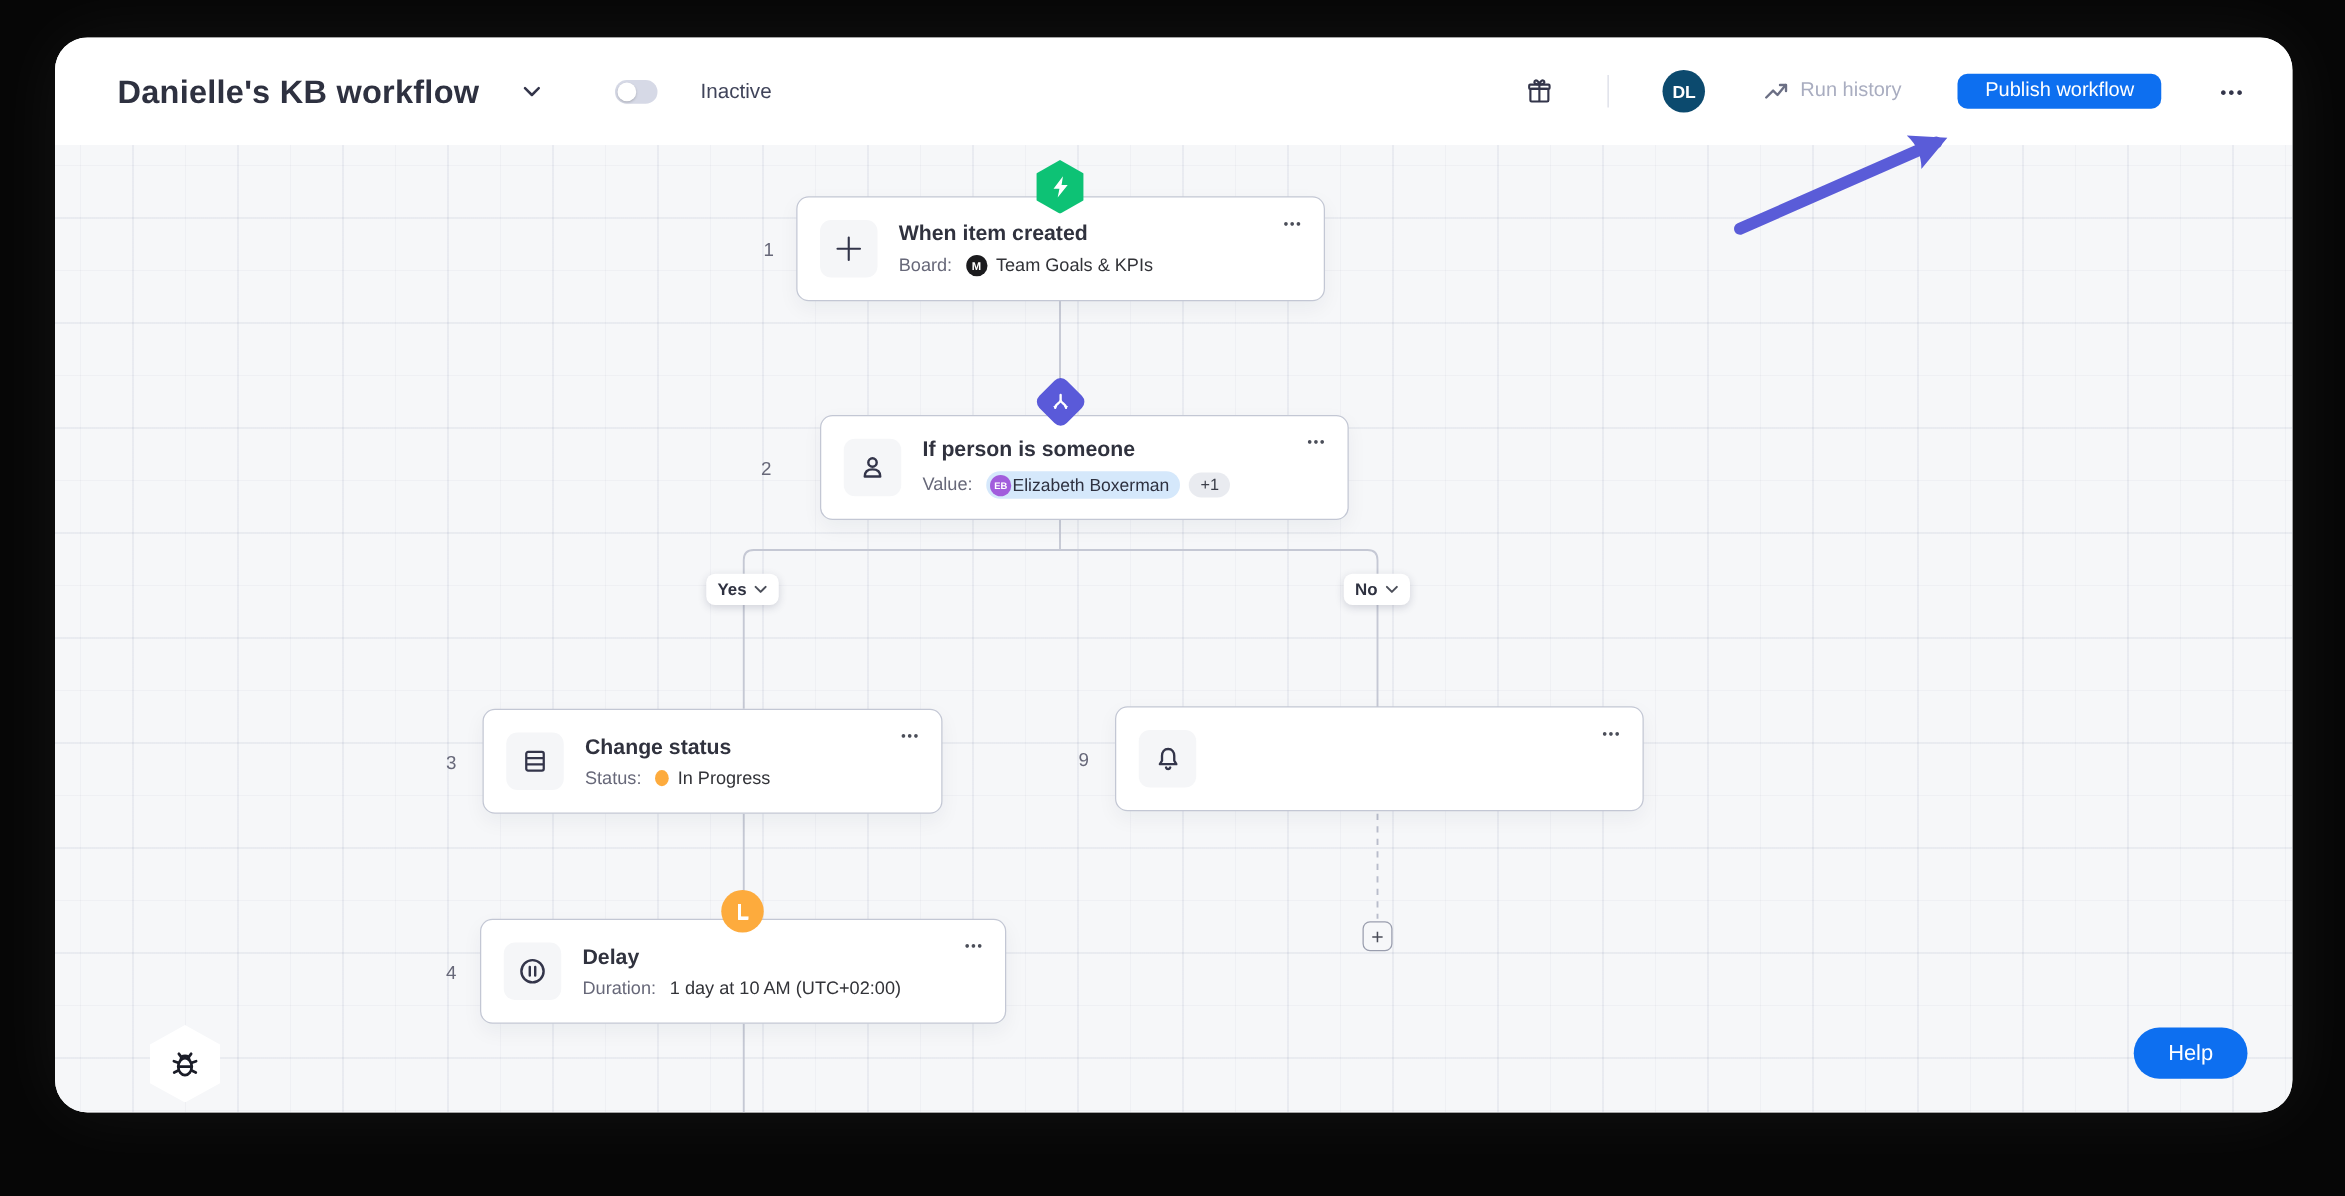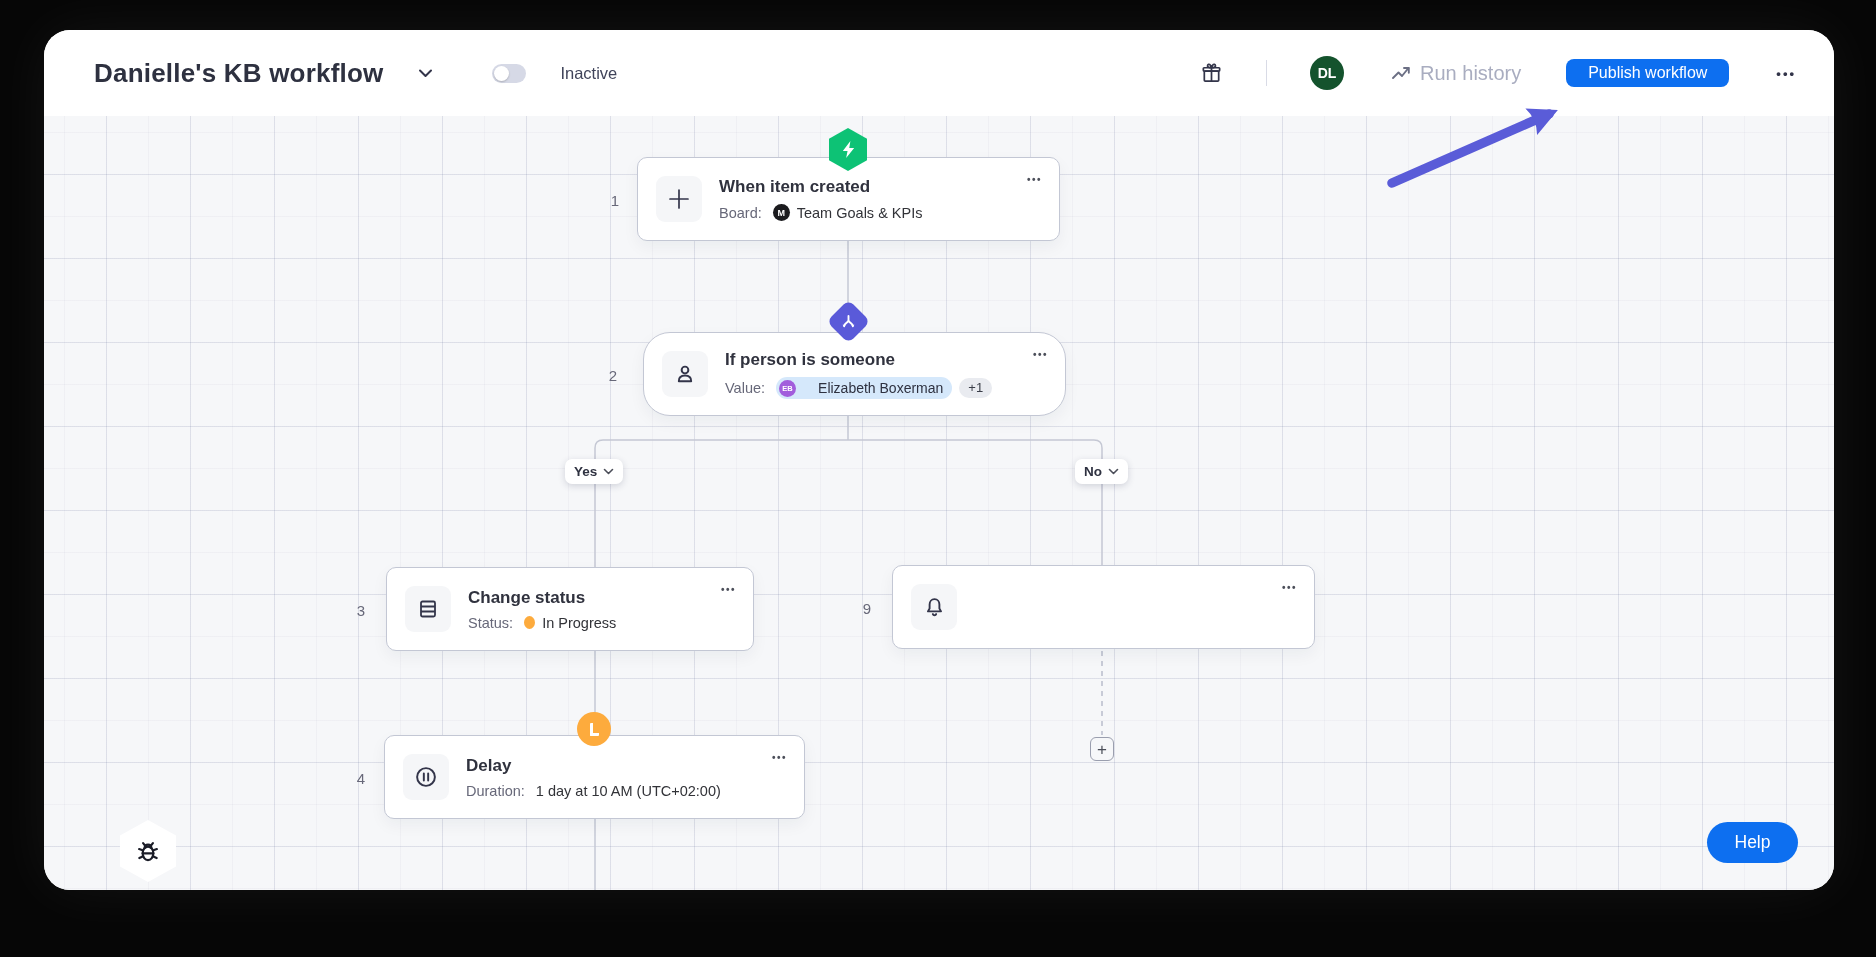--- a/index.html
+++ b/index.html
@@ -13,23 +13,23 @@
   .header { position:absolute; left:0; top:0; right:0; height:86px; background:#fff; z-index:10;
             display:flex; align-items:center; padding:0 38px 0 50px;gap:21px; }
   .title { font-size:26px; font-weight:700; color:#2e3140; letter-spacing:.2px; }
   .title-chevron { margin-left:14px; display:flex; }
   .toggle { margin-left:38px; width:34px; height:19px; border-radius:10px; background:#d6d9e6; position:relative; flex:none; }
   .toggle .knob { position:absolute; left:2px; top:2px; width:15px; height:15px; border-radius:50%; background:#fff; box-shadow:0 1px 2px rgba(0,0,0,.2); }
   .status-label { margin-left:13px; font-size:16.5px; color:#40445a; }
   .spacer { flex:1; }
   .gift { display:flex; margin-right:22px; cursor:pointer; }
   .hdr-divider { width:1px; height:26px; background:#d9dbe6; margin-right:22px; }
-  .avatar { width:34px; height:34px; border-radius:50%; background:#14532d; color:#fff; font-size:14px; font-weight:700;
+  .avatar { width:34px; height:34px; border-radius:50%; background:#0c4a6e; color:#fff; font-size:14px; font-weight:700;
             display:flex; align-items:center; justify-content:center; margin-right:26px; }
-  .run-history { display:flex; align-items:center; gap:9px; color:#a9adc0; font-size:20px; margin-right:24px; }
+  .run-history { display:flex; align-items:center; gap:9px; color:#a9adc0; font-size:16px; margin-right:24px; }
   .publish-btn { background:#0d6ff0; color:#fff; border:none; border-radius:8px; height:28px; padding:0 22px;
                  font-size:16px; font-family:inherit; cursor:pointer; margin-right:26px; }
   .hdr-more { font-size:13px; letter-spacing:2px; color:#33354a; font-weight:700; cursor:pointer; }
 
   
   .canvas { position:absolute; left:0; top:86px; right:0; bottom:0; background:#f6f7f9;
     background-image:
       linear-gradient(rgba(120,130,165,.15) 1px, transparent 1px),
       linear-gradient(90deg, rgba(120,130,165,.15) 1px, transparent 1px),
       linear-gradient(rgba(120,130,165,.06) 1px, transparent 1px),
@@ -47,21 +47,21 @@
   .nbody { display:flex; flex-direction:column; justify-content:center; }
   .ntitle { font-size:17px; font-weight:600; color:#30323e; margin-bottom:7px; }
   .nrow { display:flex; align-items:center; font-size:14.5px; }
   .nlabel { color:#676879; margin-right:11px; }
   .nvalue { color:#323338; }
   .nmore { position:absolute; right:17px; top:16px; font-size:10px; letter-spacing:1.5px; color:#4b4e59; font-weight:700; cursor:pointer; }
   .nnum { position:absolute; width:22px; text-align:center; color:#676879; font-size:15px; z-index:4; }
 
   .board-logo { width:17px; height:17px; border-radius:50%; background:#1b1b1e; color:#fff; font-size:9px; font-weight:700;
                 display:inline-flex; align-items:center; justify-content:center; margin-right:7px; }
-  .person-chip { display:inline-flex; align-items:center; gap:22px; background:#d5e8fb; border-radius:12px; padding:3px 9px 2px 3px;
+  .person-chip { display:inline-flex; align-items:center; gap:1px; background:#d5e8fb; border-radius:12px; padding:3px 9px 2px 3px;
                  font-size:14px; color:#2e3140; }
   .pc-circle { width:17px; height:17px; border-radius:50%; color:#fff; font-size:7.5px; font-weight:700;
                display:inline-flex; align-items:center; justify-content:center; }
   .pc-eb { background:#a25ddc; } .pc-ls { background:#ff642e; }
   .plus-chip { display:inline-flex; align-items:center; background:#e9ebf0; border-radius:12px; padding:2.5px 9px;
                font-size:13px; color:#3a3d48; margin-left:7px; }
   .status-dot { width:11px; height:13px; border-radius:50%; background:#fdab3d; margin-right:7px; }
 
   
   .hex-badge { position:absolute; left:785px; top:98px; width:38px; height:43px; background:#0dc275;
@@ -165,21 +165,21 @@
   </div>
 
   <div class="diamond-badge">
     <svg width="18" height="18" viewBox="0 0 20 20">
       <path d="M10 3 V7.5 M10 7.5 C10 11 5.2 10.5 5.2 14.5 M10 7.5 C10 11 14.8 10.5 14.8 14.5" fill="none" stroke="#fff" stroke-width="2.1" stroke-linecap="round"></path>
       <path d="M3.4 12.8 L5.2 15.6 L7 12.8 Z M13 12.8 L14.8 15.6 L16.6 12.8 Z" fill="#fff"></path>
     </svg>
   </div>
 
   <div class="nnum" style="left:558px; top:337px;">2</div>
-  <div class="node" style="left:599px; top:302px;border-radius:27px;">
+  <div class="node" style="left:612px; top:302px;">
     <div class="tile">
       <svg width="26" height="26" viewBox="0 0 24 24" fill="none" stroke="#33354a" stroke-width="1.8">
           <circle cx="12" cy="8.3" r="3.1"></circle>
           <path d="M6.3 18.6 C6.3 14.9 8.8 13.4 12 13.4 C15.2 13.4 17.7 14.9 17.7 18.6 Z" stroke-linejoin="round"></path>
         </svg>
     </div>
     <div class="nbody">
       <div class="ntitle">If person is someone</div>
       <div class="nrow">
         <span class="nlabel">Value:</span>

